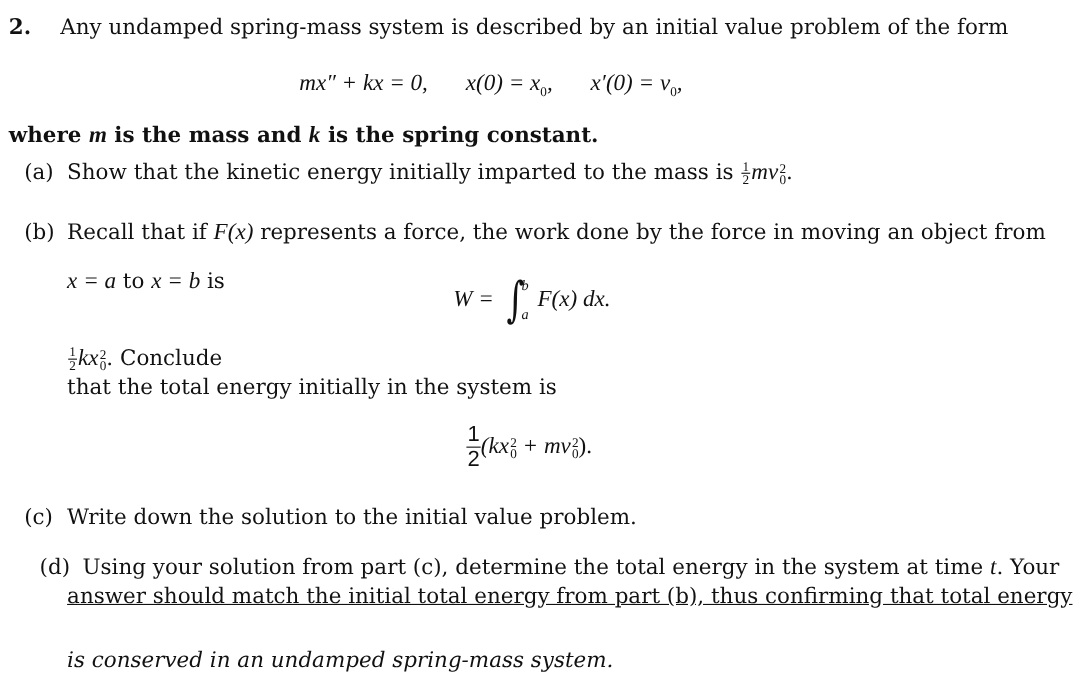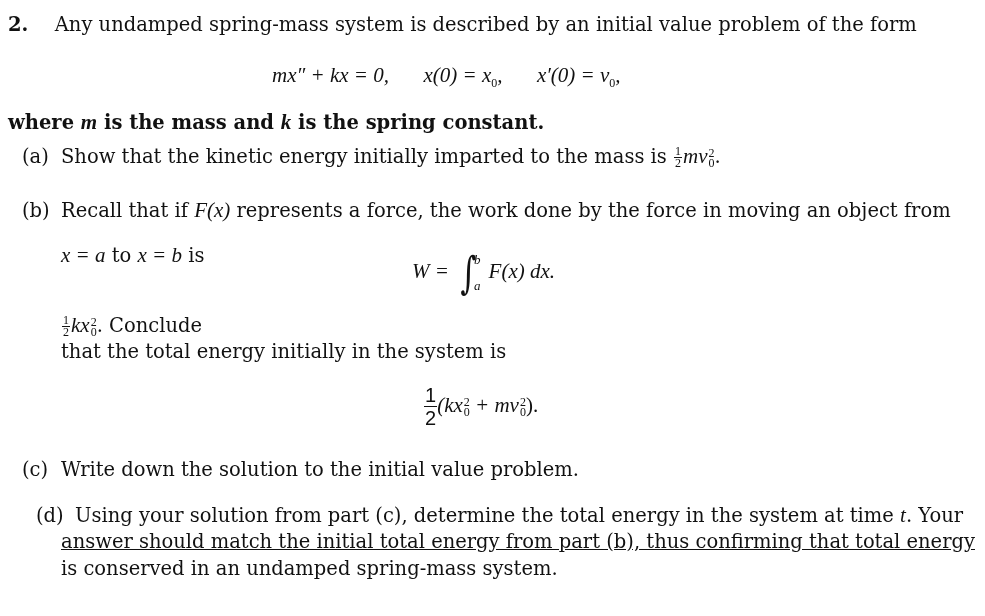--- a/index.html
+++ b/index.html
@@ -75,15 +75,15 @@
 <div class="line" style="left:22px; top:458px;">
   <span style="display:inline-block;width:39px">(c)</span><span>Write down the solution to the initial value problem.</span>
 </div>
 
 <div class="line" style="left:22px; top:503px;margin-left:14px;">
   <span style="display:inline-block;width:39px">(d)</span><span>Using your solution from part (c), determine the total energy in the system at time </span><span class="m">t</span><span>.  Your</span>
 </div>
 <div class="line" style="left:61px; top:530px;text-decoration:underline;">
   <span>answer should match the initial total energy from part (b), thus confirming that total energy</span>
 </div>
-<div class="line" style="left:61px; top:557px;">
+<div class="line" style="left:61px; top:588px;font-style:italic;">
   <span>is conserved in an undamped spring-mass system.</span>
 </div>
 
 </body></html>

